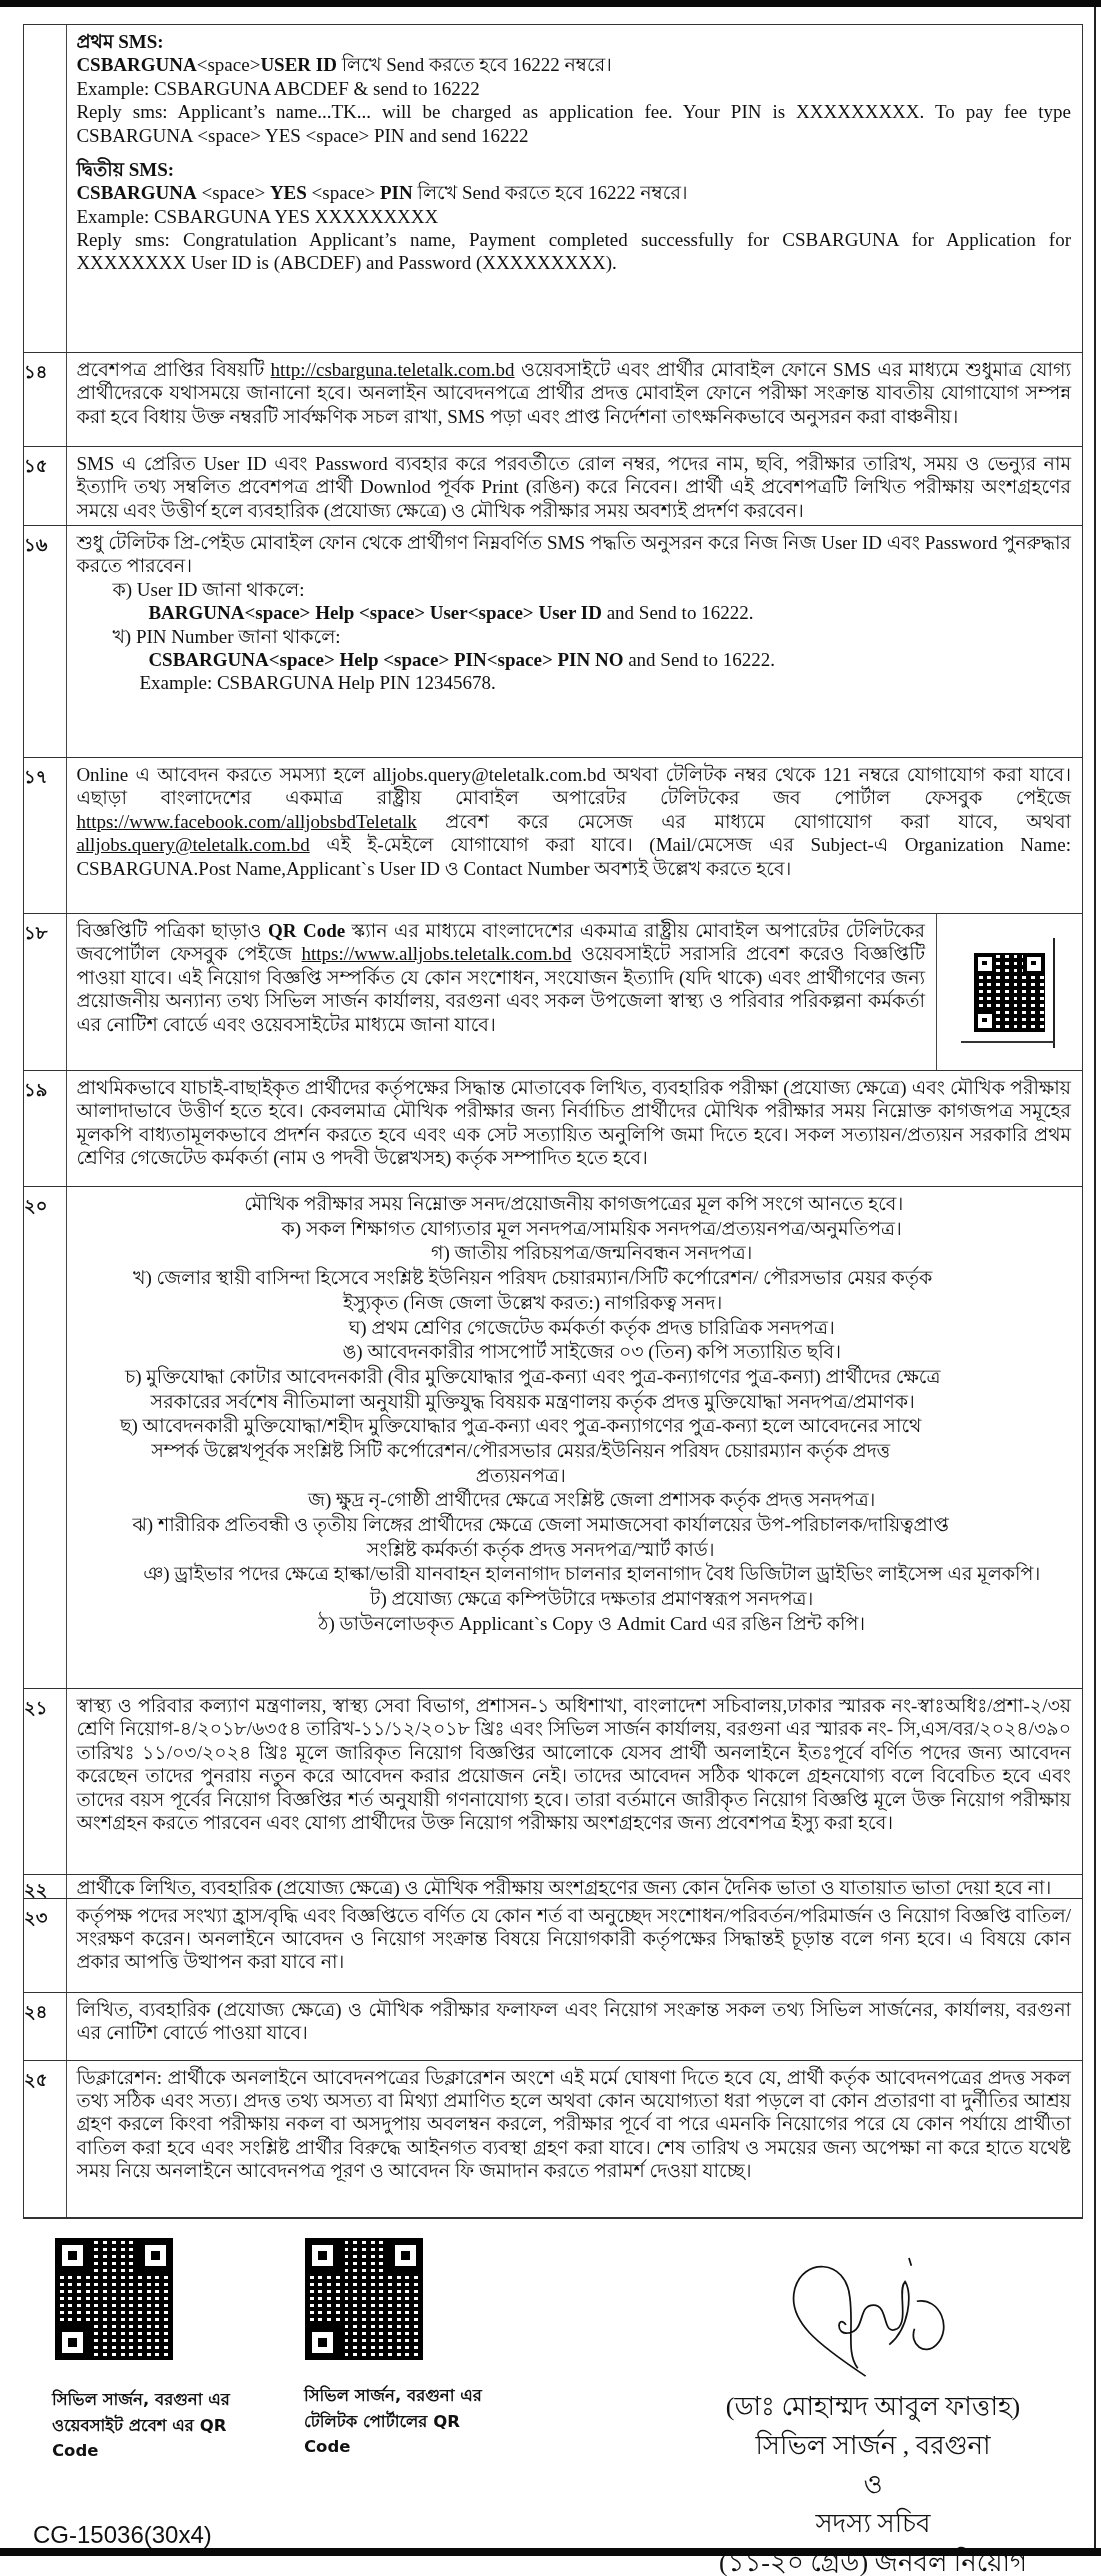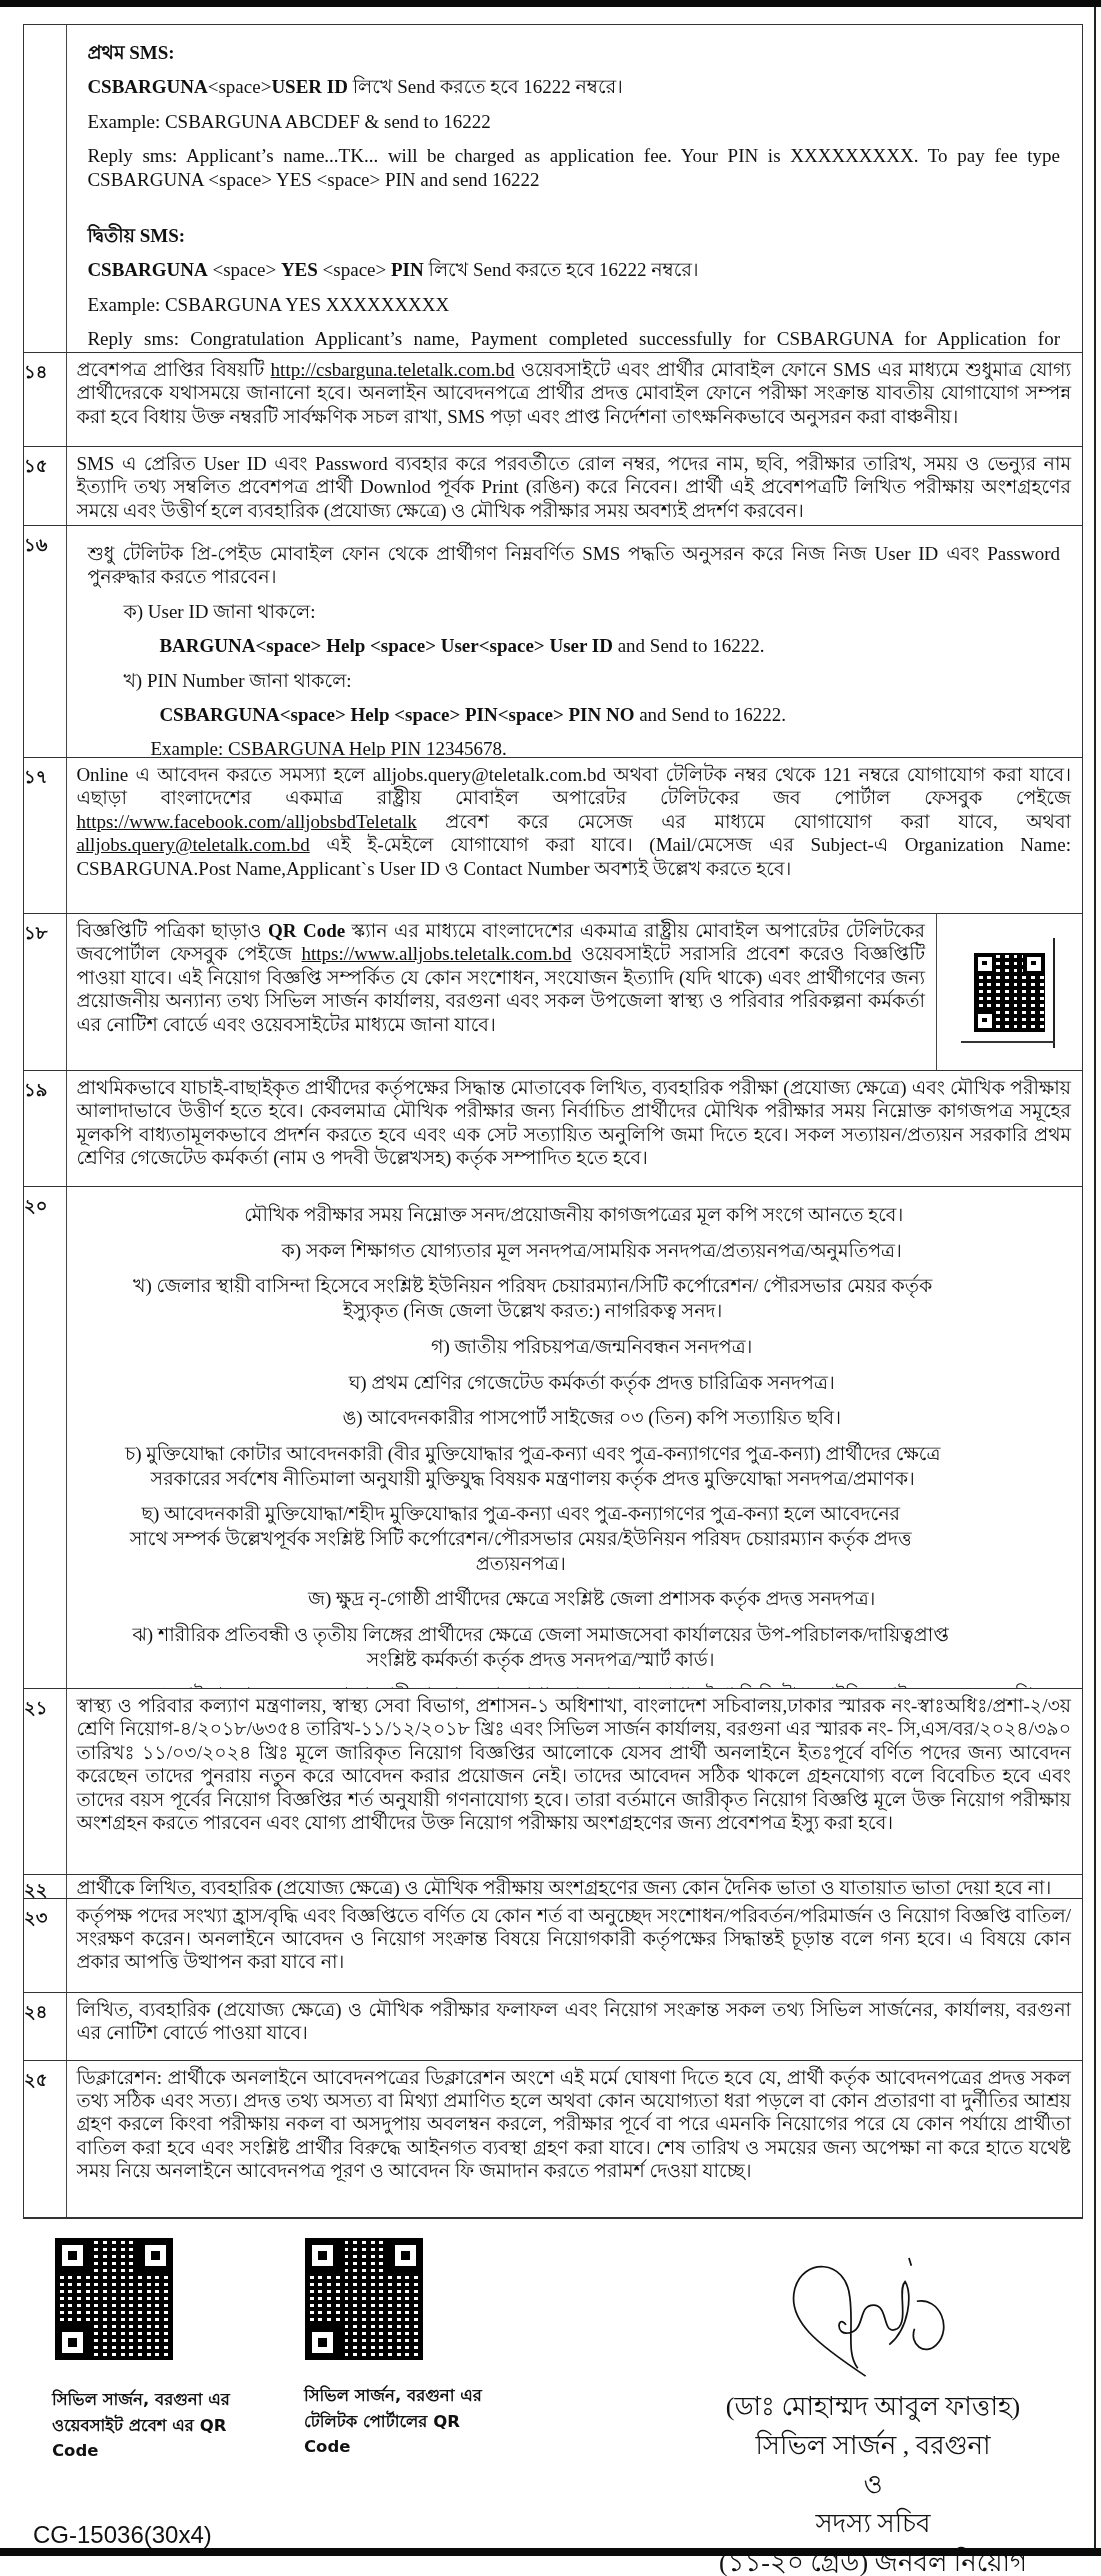--- a/index.html
+++ b/index.html
@@ -7,21 +7,21 @@
   body { position: relative; font-family: "Liberation Serif", "DejaVu Serif", serif; color: #111; }
   .bar { position: absolute; left: 0; width: 1101px; background: #0a0a0a; }
   .bar.top { top: 0; height: 7px; }
   .bar.bottom { top: 2548px; height: 7.9px; }
   .page-right { position: absolute; left: 1094px; top: 7px; width: 2.4px; height: 2541px; background: #222; }
   .table { position: absolute; left: 23px; top: 24.4px; width: 1060px; border: 1.6px solid #333; border-bottom: 2.4px solid #333; }
   .row { position: relative; display: flex; border-top: 1.6px solid #333; overflow: hidden; }
   .row:first-child { border-top: none; }
   .num { width: 43px; flex: 0 0 43px; border-right: 1.6px solid #444; font-size: 18px; padding-top: 4.7px; font-weight: bold; }
   .content { flex: 1; padding: 4.7px 11px 4.7px 9.4px; font-size: 19px; line-height: 1.23; text-align: justify; }
-  .content p { margin: 11px; }
+  .content p { margin: 0; }
   .content .gap { height: 11px; }
   .b { font-weight: bold; }
   .u { text-decoration: underline; }
   .indent1 { padding-left: 36px; }
   .indent2 { padding-left: 72px; }
   .indent-hang { padding-left: 63px; }
   .qr-cell { width: 146px; flex: 0 0 146px; border-left: 1.6px solid #444; display: flex; align-items: center; justify-content: center; position: relative; }
   .qr { width: 71px; height: 79px; position: relative; background:
       repeating-linear-gradient(90deg, #000 0 4.7px, #fff 4.7px 8.7px),
       repeating-linear-gradient(0deg, #000 0 3.9px, #fff 3.9px 7px);
@@ -113,22 +113,22 @@
   <div class="row" style="height:116px">
     <div class="num">১৯</div>
     <div class="content">প্রাথমিকভাবে যাচাই-বাছাইকৃত  প্রার্থীদের কর্তৃপক্ষের সিদ্ধান্ত মোতাবেক লিখিত, ব্যবহারিক পরীক্ষা (প্রযোজ্য ক্ষেত্রে) এবং মৌখিক পরীক্ষায় আলাদাভাবে উত্তীর্ণ হতে হবে। কেবলমাত্র মৌখিক পরীক্ষার জন্য নির্বাচিত প্রার্থীদের মৌখিক পরীক্ষার সময় নিম্নোক্ত কাগজপত্র সমূহের মূলকপি বাধ্যতামূলকভাবে প্রদর্শন করতে হবে এবং এক সেট সত্যায়িত অনুলিপি জমা দিতে হবে। সকল সত্যায়ন/প্রত্যয়ন সরকারি প্রথম শ্রেণির গেজেটেড কর্মকর্তা (নাম ও পদবী উল্লেখসহ) কর্তৃক সম্পাদিত হতে হবে।</div>
   </div>
 
   <div class="row" style="height:502px">
     <div class="num">২০</div>
     <div class="content" style="line-height:1.3; text-align:center">
       <p>মৌখিক পরীক্ষার সময় নিম্নোক্ত সনদ/প্রয়োজনীয় কাগজপত্রের মূল কপি সংগে আনতে হবে।</p>
       <p class="indent1">ক) সকল শিক্ষাগত যোগ্যতার মূল সনদপত্র/সাময়িক সনদপত্র/প্রত্যয়নপত্র/অনুমতিপত্র।</p>
+      <p class="indent1">গ) জাতীয় পরিচয়পত্র/জন্মনিবন্ধন সনদপত্র।</p>
       <p class="indent1" style="padding-right:118px">খ) জেলার স্থায়ী বাসিন্দা হিসেবে সংশ্লিষ্ট ইউনিয়ন পরিষদ চেয়ারম্যান/সিটি কর্পোরেশন/ পৌরসভার মেয়র কর্তৃক ইস্যুকৃত (নিজ জেলা উল্লেখ করত:) নাগরিকত্ব সনদ।</p>
-      <p class="indent1">গ) জাতীয় পরিচয়পত্র/জন্মনিবন্ধন সনদপত্র।</p>
       <p class="indent1">ঘ) প্রথম শ্রেণির গেজেটেড কর্মকর্তা কর্তৃক প্রদত্ত চারিত্রিক সনদপত্র।</p>
       <p class="indent1">ঙ) আবেদনকারীর পাসপোর্ট সাইজের ০৩ (তিন) কপি সত্যায়িত ছবি।</p>
       <p class="indent1" style="padding-right:118px">চ) মুক্তিযোদ্ধা কোটার আবেদনকারী (বীর মুক্তিযোদ্ধার পুত্র-কন্যা এবং পুত্র-কন্যাগণের পুত্র-কন্যা) প্রার্থীদের ক্ষেত্রে সরকারের সর্বশেষ নীতিমালা অনুযায়ী মুক্তিযুদ্ধ বিষয়ক মন্ত্রণালয় কর্তৃক প্রদত্ত মুক্তিযোদ্ধা সনদপত্র/প্রমাণক।</p>
       <p class="indent1" style="padding-right:142px">ছ) আবেদনকারী মুক্তিযোদ্ধা/শহীদ মুক্তিযোদ্ধার পুত্র-কন্যা এবং পুত্র-কন্যাগণের পুত্র-কন্যা হলে আবেদনের সাথে সম্পর্ক উল্লেখপূর্বক সংশ্লিষ্ট সিটি কর্পোরেশন/পৌরসভার মেয়র/ইউনিয়ন পরিষদ চেয়ারম্যান কর্তৃক প্রদত্ত প্রত্যয়নপত্র।</p>
       <p class="indent1">জ) ক্ষুদ্র নৃ-গোষ্ঠী প্রার্থীদের ক্ষেত্রে সংশ্লিষ্ট জেলা প্রশাসক কর্তৃক প্রদত্ত সনদপত্র।</p>
       <p class="indent1" style="padding-right:102px">ঝ) শারীরিক প্রতিবন্ধী ও তৃতীয় লিঙ্গের প্রার্থীদের ক্ষেত্রে জেলা সমাজসেবা কার্যালয়ের উপ-পরিচালক/দায়িত্বপ্রাপ্ত সংশ্লিষ্ট কর্মকর্তা কর্তৃক প্রদত্ত সনদপত্র/স্মার্ট কার্ড।</p>
       <p class="indent1">ঞ) ড্রাইভার পদের ক্ষেত্রে হাল্কা/ভারী যানবাহন হালনাগাদ চালনার হালনাগাদ বৈধ ডিজিটাল ড্রাইভিং লাইসেন্স এর মূলকপি।</p>
       <p class="indent1">ট) প্রযোজ্য ক্ষেত্রে কম্পিউটারে দক্ষতার প্রমাণস্বরূপ সনদপত্র।</p>
       <p class="indent1">ঠ) ডাউনলোডকৃত Applicant`s Copy ও Admit Card এর রঙিন প্রিন্ট কপি।</p>
     </div>

